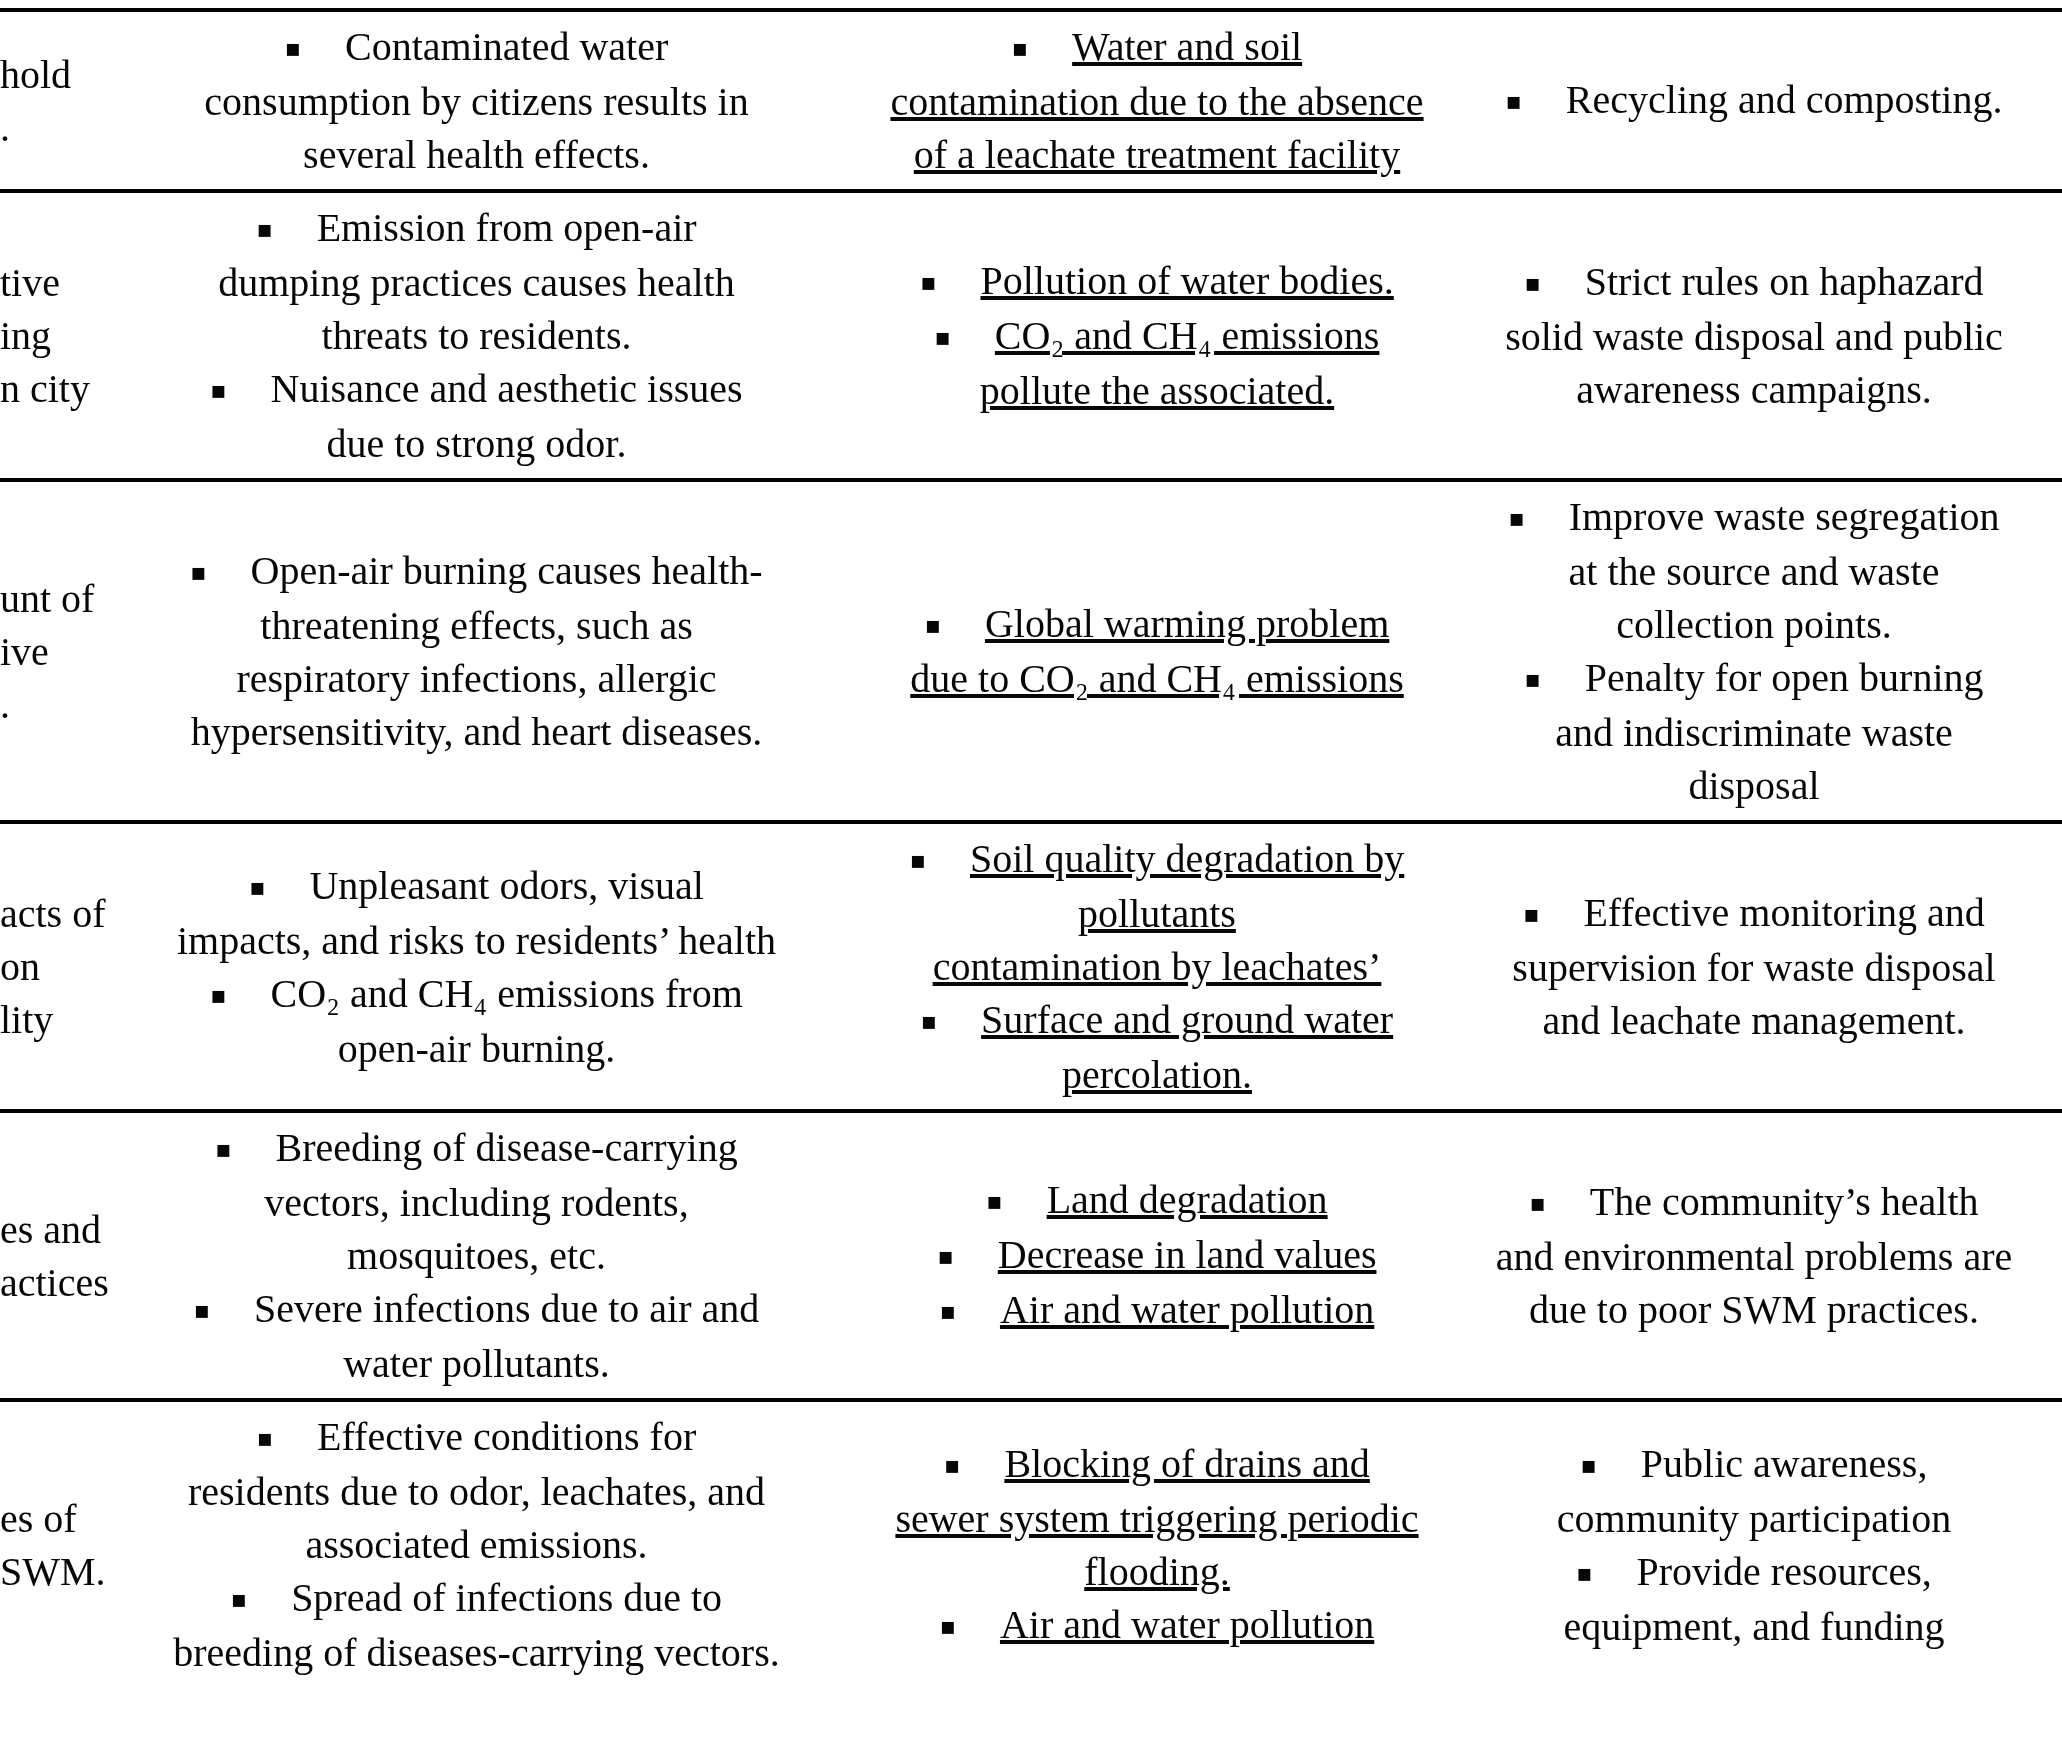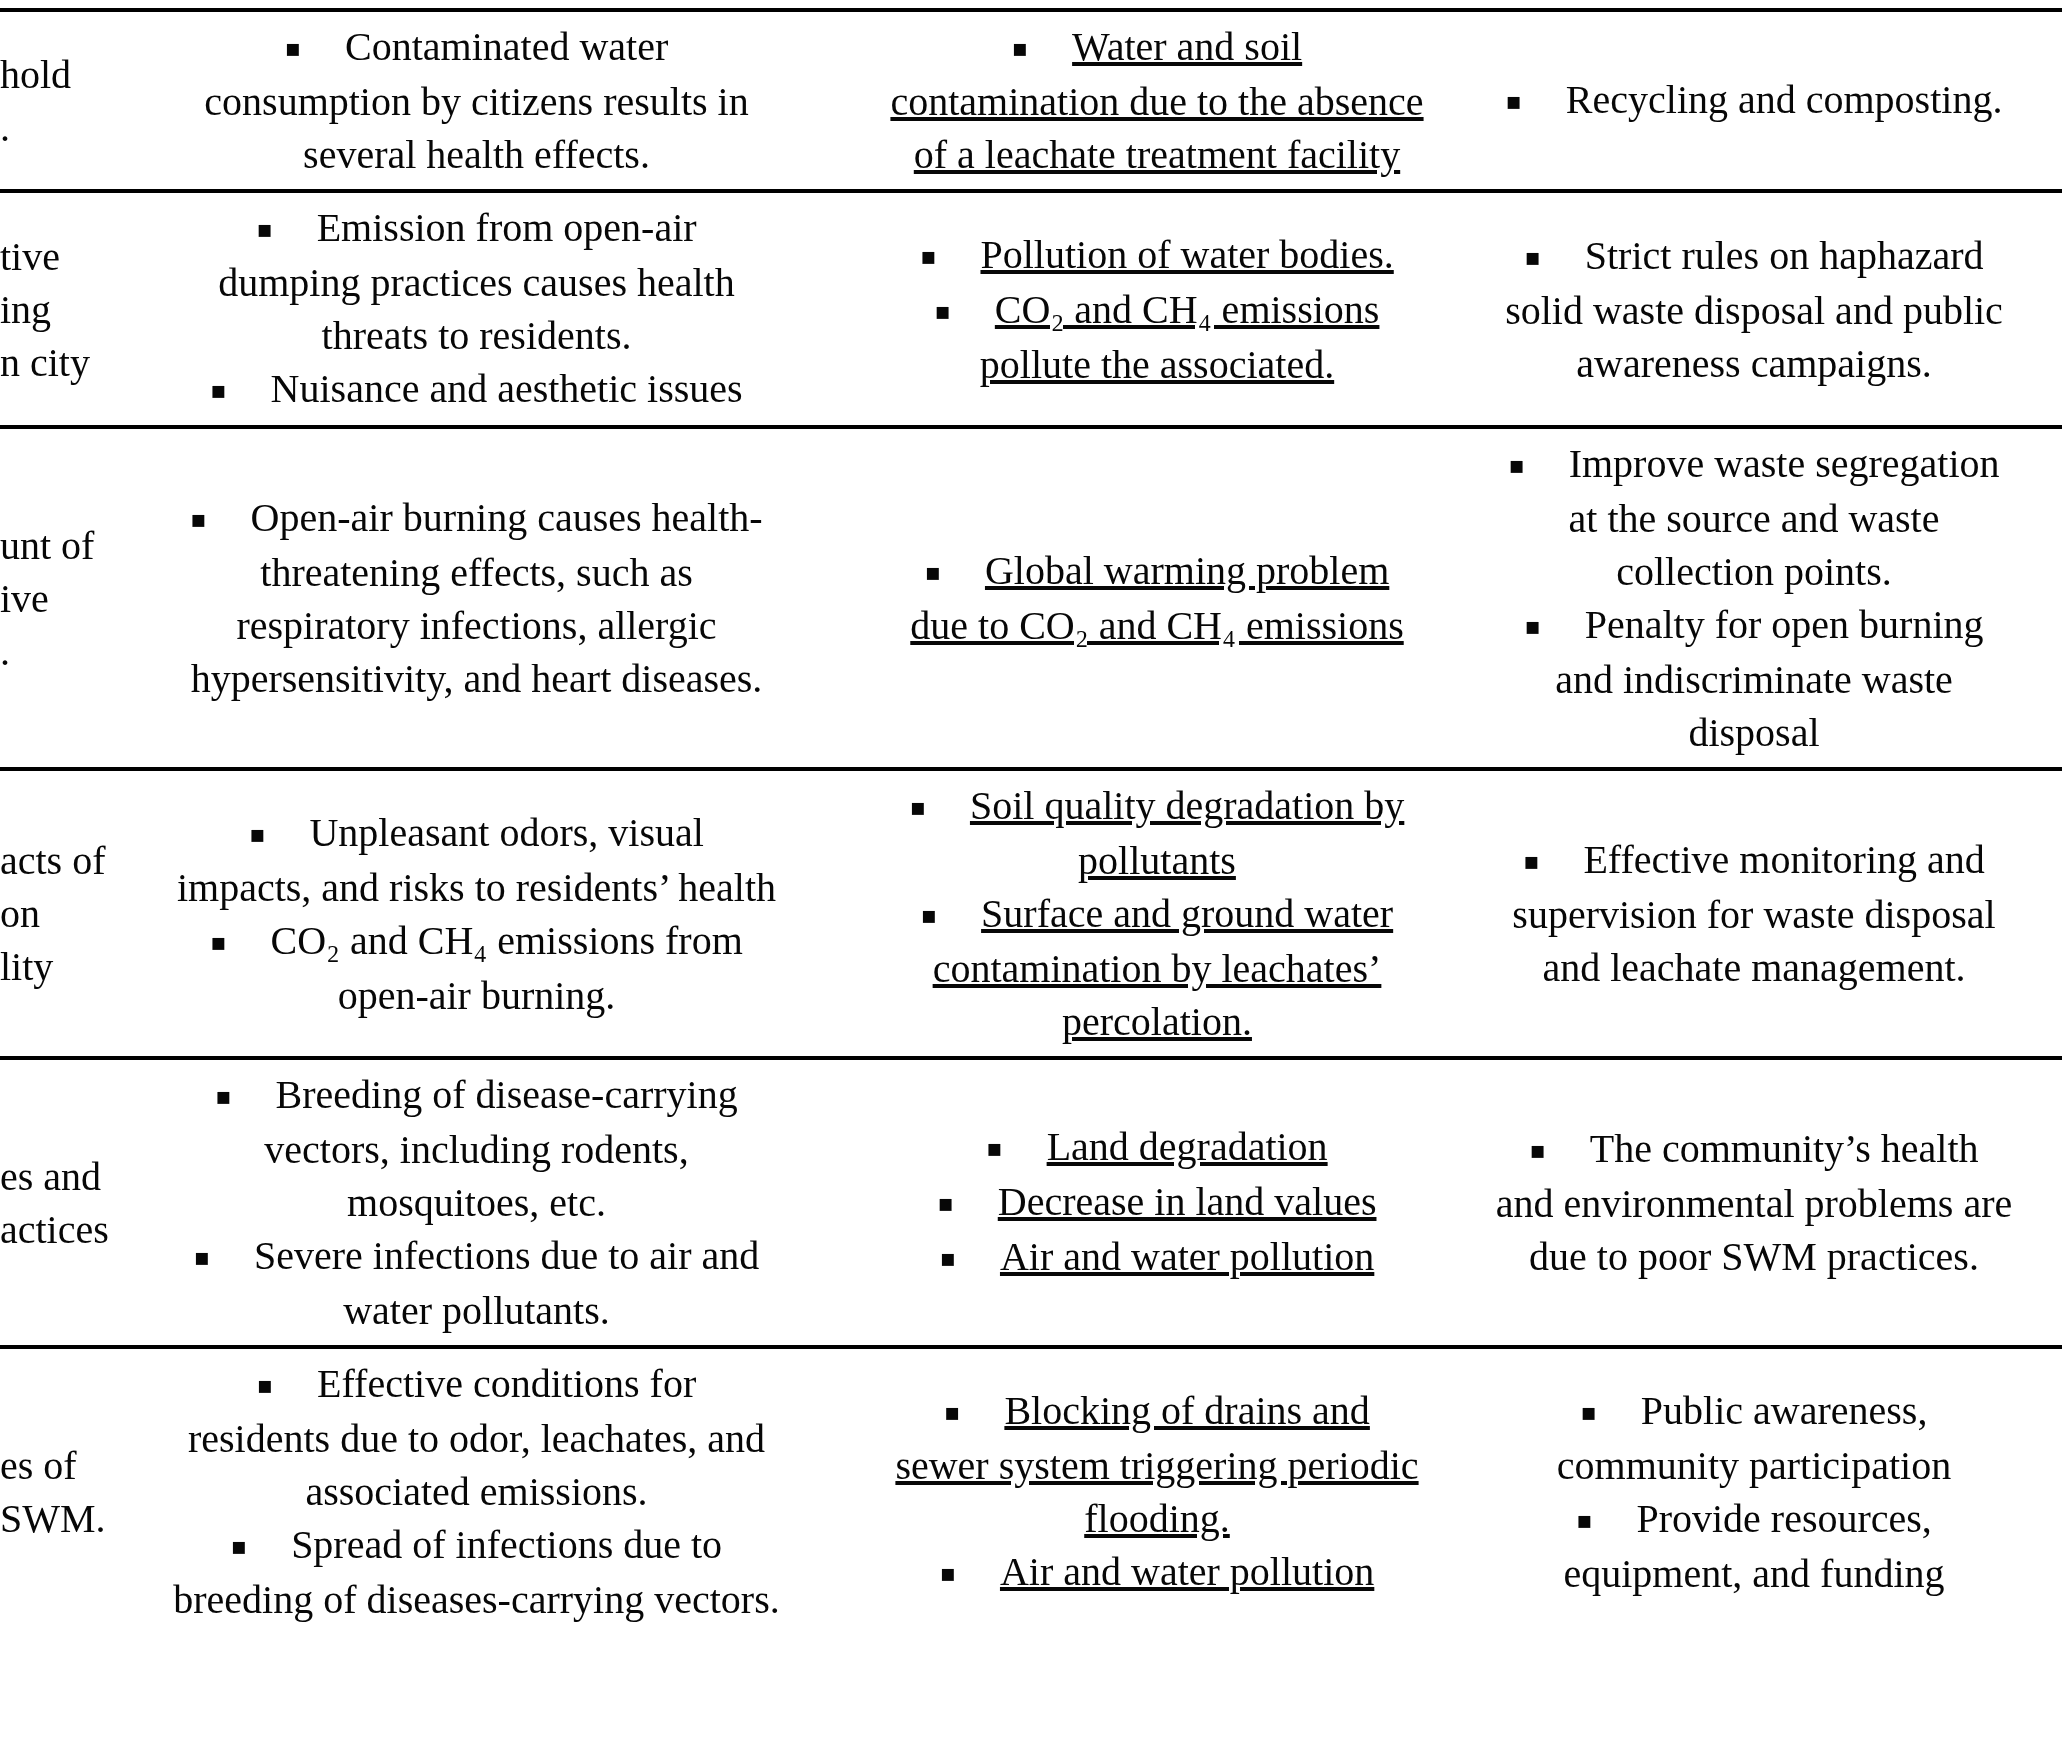--- a/index.html
+++ b/index.html
@@ -89,20 +89,21 @@
           <div class="stub-line">n city</div>
         </div>
         <div class="cell c0">
           <div class="item">
             <div class="line"><span class="bullet">▪</span><span>Emission from open-air</span></div>
             <div class="line">dumping practices causes health</div>
             <div class="line">threats to residents.</div>
           </div>
           <div class="item">
             <div class="line"><span class="bullet">▪</span><span>Nuisance and aesthetic issues</span></div>
+            <div class="line">due to strong odor.</div>
           </div>
         </div>
         <div class="cell c1">
           <div class="item">
             <div class="line"><span class="bullet">▪</span><span>Pollution of water bodies.</span></div>
           </div>
           <div class="item">
             <div class="line"><span class="bullet">▪</span><span>CO₂ and CH₄ emissions</span></div>
             <div class="line">pollute the associated.</div>
           </div>
@@ -163,22 +164,22 @@
             <div class="line"><span class="bullet">▪</span><span>CO₂ and CH₄ emissions from</span></div>
             <div class="line">open-air burning.</div>
           </div>
         </div>
         <div class="cell c1">
           <div class="item">
             <div class="line"><span class="bullet">▪</span><span>Soil quality degradation by</span></div>
             <div class="line">pollutants</div>
           </div>
           <div class="item">
+            <div class="line">contamination by leachates’</div>
             <div class="line"><span class="bullet">▪</span><span>Surface and ground water</span></div>
-            <div class="line">contamination by leachates’</div>
             <div class="line">percolation.</div>
           </div>
         </div>
         <div class="cell c2">
           <div class="item">
             <div class="line"><span class="bullet">▪</span><span>Effective monitoring and</span></div>
             <div class="line">supervision for waste disposal</div>
             <div class="line">and leachate management.</div>
           </div>
         </div>

